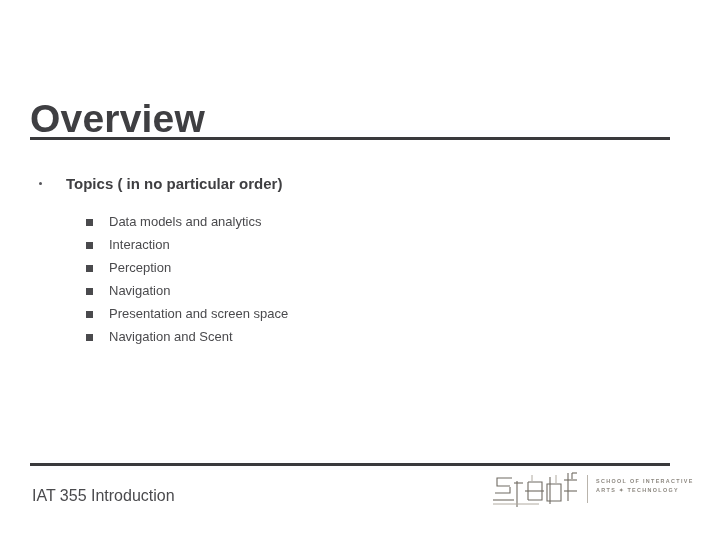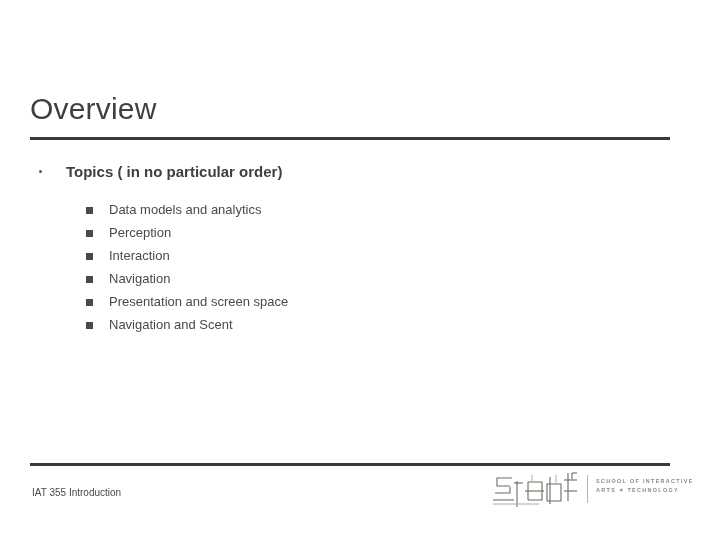--- a/index.html
+++ b/index.html
@@ -18,22 +18,22 @@
     width: 720px;
     height: 540px;
     background: #ffffff;
   }
 
   
   .title {
     position: absolute;
     left: 30px;
     top: 72px;
-    font-size: 30px;
-    font-weight: 400;
+    font-size: 39px;
+    font-weight: 700;
     color: #3f3f42;
     letter-spacing: 0.2px;
     line-height: 1.1;
     white-space: nowrap;
   }
 
   
   .rule {
     position: absolute;
     left: 30px;
@@ -41,21 +41,21 @@
     height: 3px;
     background: #3a3a3c;
   }
   .rule-top { top: 137px; }
   .rule-bottom { top: 463px; }
 
   
   .body-area {
     position: absolute;
     left: 0;
-    top: 162px;
+    top: 174px;
     width: 720px;
   }
 
   .level1 {
     position: relative;
     padding-left: 66px;
     font-size: 15px;
     font-weight: 700;
     color: #3f3f42;
     line-height: 20px;
@@ -94,21 +94,21 @@
     width: 7px;
     height: 7px;
     background: #4a4a4d;
   }
 
   
   .footer-text {
     position: absolute;
     left: 32px;
     top: 487px;
-    font-size: 10px;
+    font-size: 16px;
     color: #4a4a4d;
     white-space: nowrap;
   }
 
   .logo {
     position: absolute;
     left: 492px;
     top: 471px;
     width: 200px;
     height: 42px;
@@ -157,25 +157,25 @@
       <span>Topics ( in no particular order)</span>
     </div>
 
     <ul class="sublist">
       <li class="level2">
         <span class="sq"></span>
         <span>Data models and analytics</span>
       </li>
       <li class="level2">
         <span class="sq"></span>
+        <span>Interaction</span>
+      </li>
+      <li class="level2">
+        <span class="sq"></span>
         <span>Perception</span>
-      </li>
-      <li class="level2">
-        <span class="sq"></span>
-        <span>Interaction</span>
       </li>
       <li class="level2">
         <span class="sq"></span>
         <span>Navigation</span>
       </li>
       <li class="level2">
         <span class="sq"></span>
         <span>Presentation and screen space</span>
       </li>
       <li class="level2">

